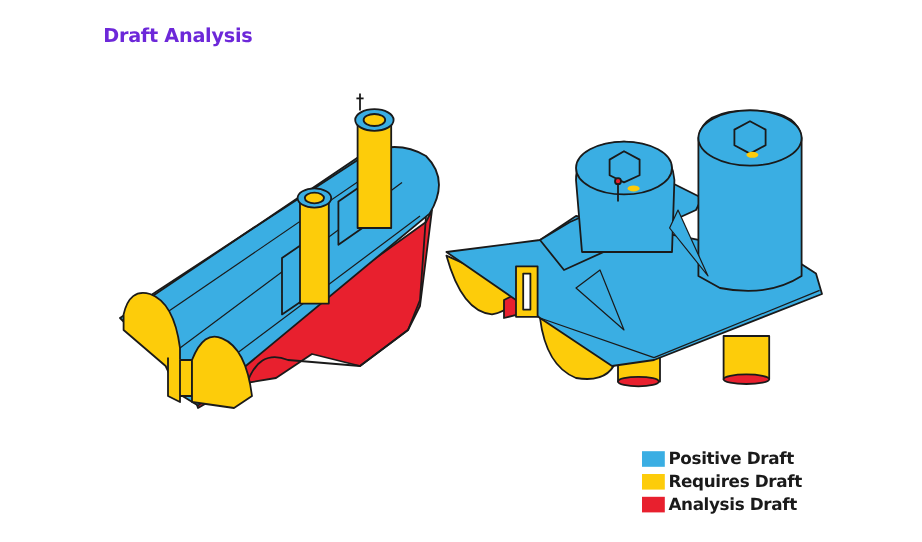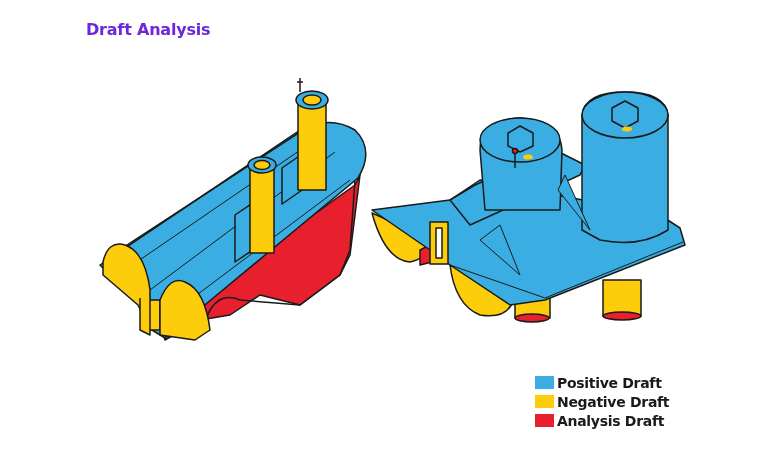--- a/index.html
+++ b/index.html
@@ -83,19 +83,19 @@
   </g>
 </svg>
 
 <div class="legend">
   <div class="legend-item">
     <span class="swatch" style="background:#3aaee3"></span>
     <span class="legend-label">Positive Draft</span>
   </div>
   <div class="legend-item">
     <span class="swatch" style="background:#fdcc0a"></span>
-    <span class="legend-label">Negative Draft</span>
+    <span class="legend-label">Requires Draft</span>
   </div>
   <div class="legend-item">
     <span class="swatch" style="background:#e8202e"></span>
     <span class="legend-label">Analysis Draft</span>
   </div>
 </div>
 
 </body></html>

